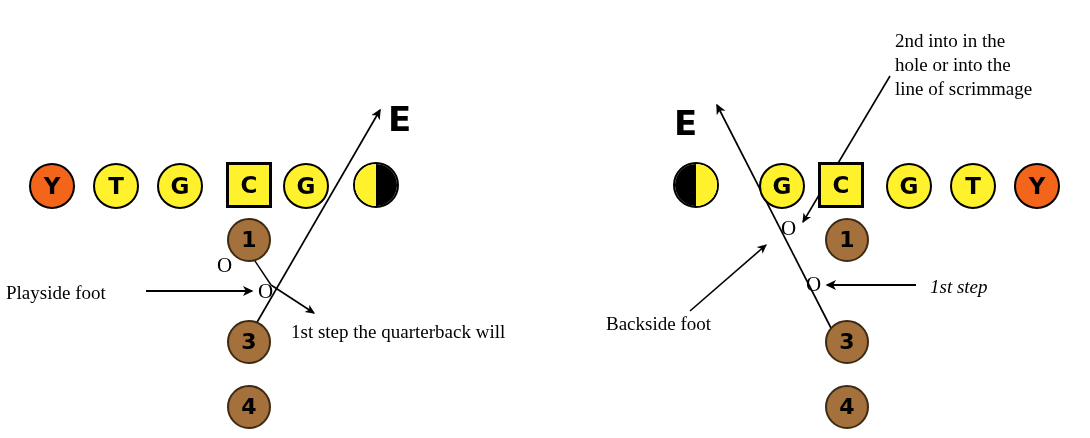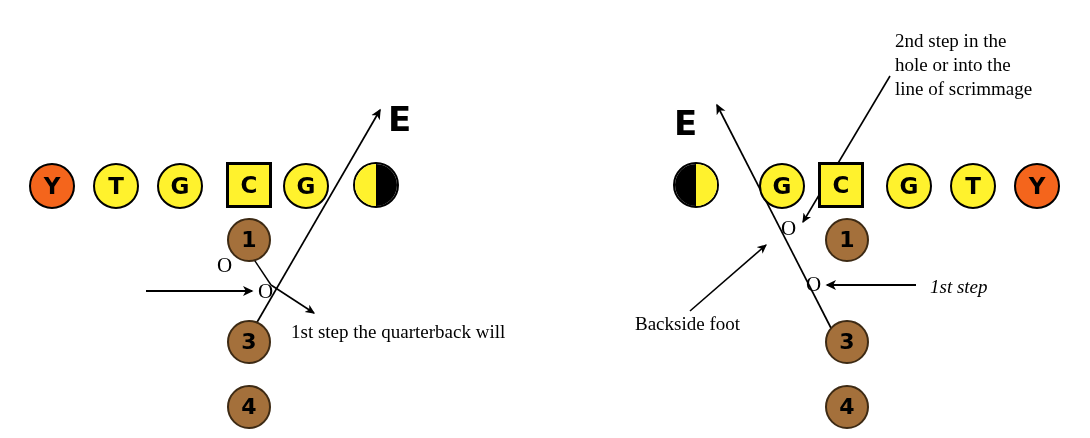--- a/index.html
+++ b/index.html
@@ -182,20 +182,21 @@
   </div>
 
   <div class="player back" style="left:227px; top:385px; background:#A4703B;">
     <span>4</span>
   </div>
 
   <div class="foot-o" style="left:217px; top:255px;">O</div>
 
   <div class="foot-o" style="left:258px; top:281px;">O</div>
 
+  <div class="label" style="left:6px; top:281px;">Playside foot</div>
 
   <div class="label" style="left:291px; top:320px;">1st step the quarterback will</div>
 
 
   <div class="e-letter" style="left:674px; top:106px;">E</div>
 
   <div class="halfmark" style="left:673px; top:162px;">
     <span class="h left" style="background:#000000;"></span>
     <span class="h right" style="background:#FFF22D;"></span>
   </div>
@@ -229,23 +230,23 @@
   </div>
 
   <div class="player back" style="left:825px; top:385px; background:#A4703B;">
     <span>4</span>
   </div>
 
   <div class="foot-o" style="left:781px; top:218px;">O</div>
 
   <div class="foot-o" style="left:806px; top:274px;">O</div>
 
-  <div class="label" style="left:895px; top:29px;">2nd step in the</div>
+  <div class="label" style="left:895px; top:29px;">2nd into in the</div>
 
   <div class="label" style="left:895px; top:53px;">hole or into the</div>
 
   <div class="label" style="left:895px; top:77px;">line of scrimmage</div>
 
   <div class="label" style="left:930px; top:275px;font-style:italic;">1st step</div>
 
-  <div class="label" style="left:635px; top:312px;">Backside foot</div>
+  <div class="label" style="left:606px; top:312px;">Backside foot</div>
 
 </div>
 
 </body></html>

